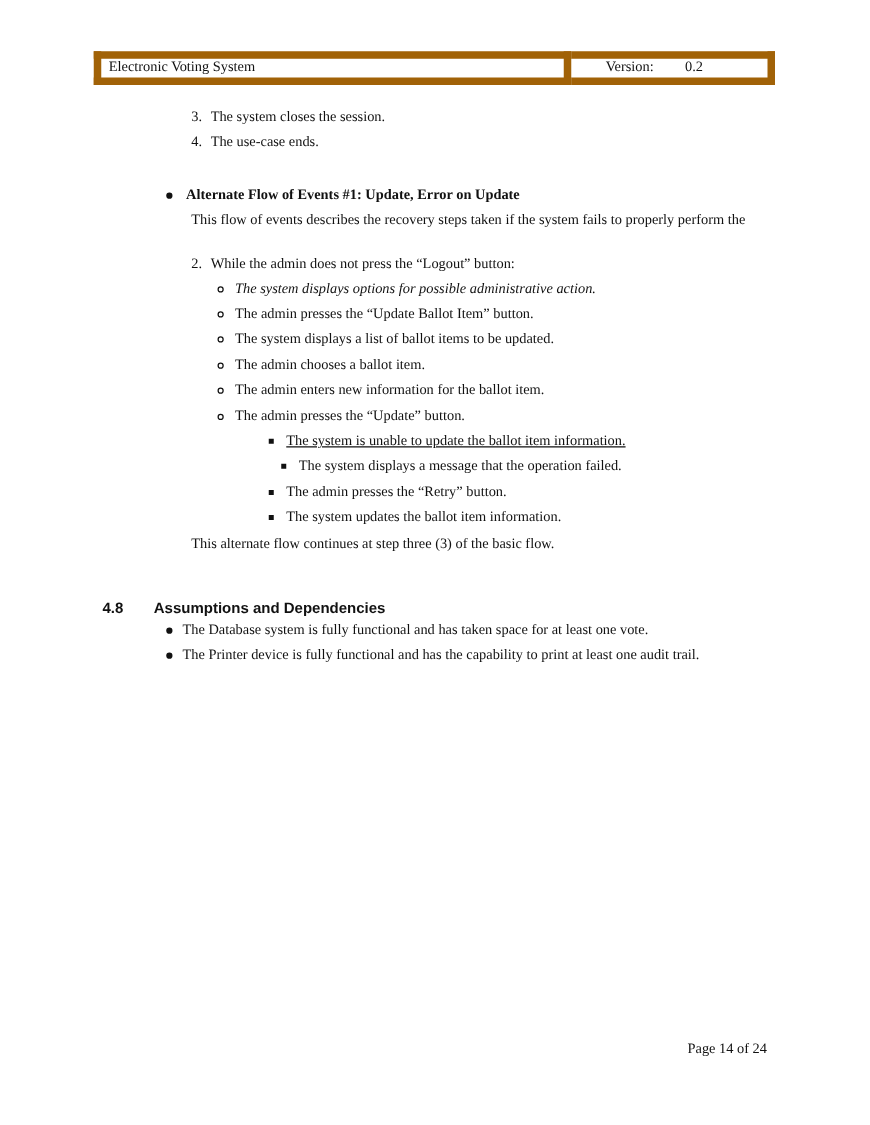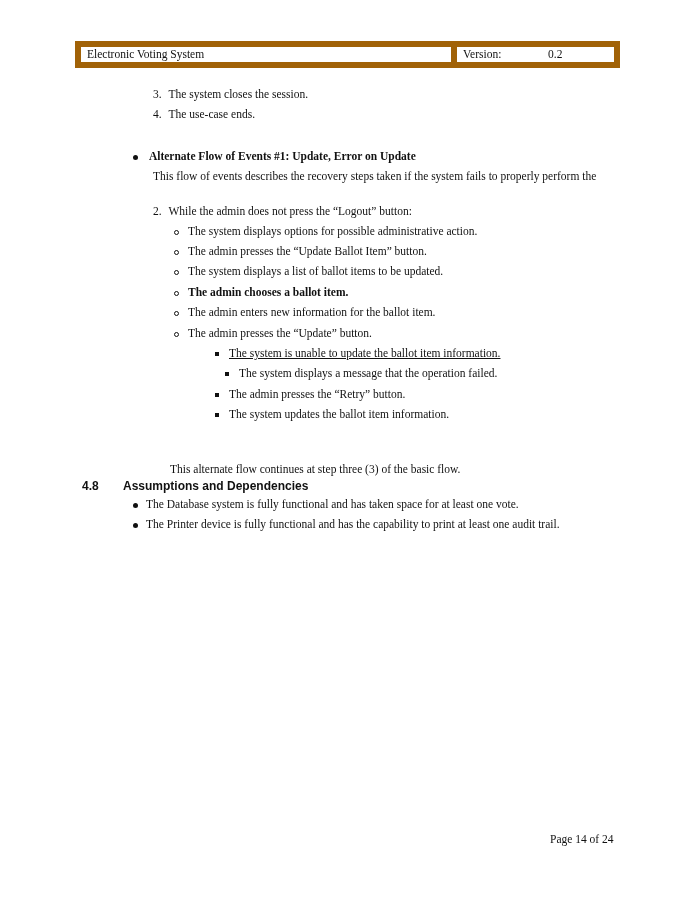--- a/index.html
+++ b/index.html
@@ -6,21 +6,21 @@
     body {
       width: 696px; height: 900px; position: relative; overflow: hidden;
       font-family: "Liberation Serif", serif; color: #111; font-size: 11.5px;
     }
     .hdr-table {
       position: absolute; left: 75px; top: 41px; width: 545px;
       border-collapse: collapse; font-size: 11.5px;
     }
     .hdr-table td { border: 6px solid #a16207; padding: 0 6px; height: 15px; line-height: 15px; }
     .hdr-table td.left { width: 358px; }
-    .hdr-table .lbl { display: inline-block; width: 60px; }
+    .hdr-table .lbl { display: inline-block; width: 60px; text-align: right; }
     .hdr-table .val { display: inline-block; }
     .abs { position: absolute; white-space: nowrap; }
     .txt { line-height: 15px; }
     .bold { font-weight: bold; }
     .sans { font-family: "Liberation Sans", sans-serif; }
     .disc { display: inline-block; width: 5px; height: 5px; border-radius: 50%; background: #111; vertical-align: middle; }
     .circ { display: inline-block; width: 5px; height: 5px; border-radius: 50%; border: 1px solid #111; box-sizing: border-box; vertical-align: middle; }
     .sq { display: inline-block; width: 4px; height: 4px; background: #111; vertical-align: middle; }
     .para { position: absolute; left: 153px; width: 450px; line-height: 15px; }
   </style>
@@ -52,33 +52,33 @@
 
 <div class="para" style="top:169px;">
   <div>This flow of events describes the recovery steps taken if the system fails to properly perform the</div>
 </div>
 
 <div class="abs txt" style="left:153px; top:204px;">
   <span>2.</span>
   <span style="margin-left:4px;">While the admin does not press the “Logout” button:</span>
 </div>
 
-<div class="abs txt" style="left:174px; top:224px;"><span class="circ"></span><span style="margin-left:9px;">The system displays options for possible administrative action.</span></div>
+<div class="abs txt" style="left:174px; top:224px;"><span class="circ"></span><span style="margin-left:9px;font-style:italic;">The system displays options for possible administrative action.</span></div>
 <div class="abs txt" style="left:174px; top:244px;"><span class="circ"></span><span style="margin-left:9px;">The admin presses the “Update Ballot Item” button.</span></div>
 <div class="abs txt" style="left:174px; top:264px;"><span class="circ"></span><span style="margin-left:9px;">The system displays a list of ballot items to be updated.</span></div>
-<div class="abs txt" style="left:174px; top:285px;"><span class="circ"></span><span style="margin-left:9px;font-weight:bold;">The admin chooses a ballot item.</span></div>
+<div class="abs txt" style="left:174px; top:285px;"><span class="circ"></span><span style="margin-left:9px;">The admin chooses a ballot item.</span></div>
 <div class="abs txt" style="left:174px; top:305px;"><span class="circ"></span><span style="margin-left:9px;">The admin enters new information for the ballot item.</span></div>
 <div class="abs txt" style="left:174px; top:326px;"><span class="circ"></span><span style="margin-left:9px;">The admin presses the “Update” button.</span></div>
 
 <div class="abs txt" style="left:215px; top:346px;"><span class="sq"></span><span style="margin-left:10px;text-decoration:underline;">The system is unable to update the ballot item information.</span></div>
 <div class="abs txt" style="left:225px; top:366px;"><span class="sq"></span><span style="margin-left:10px;">The system displays a message that the operation failed.</span></div>
 <div class="abs txt" style="left:215px; top:387px;"><span class="sq"></span><span style="margin-left:10px;">The admin presses the “Retry” button.</span></div>
 <div class="abs txt" style="left:215px; top:407px;"><span class="sq"></span><span style="margin-left:10px;">The system updates the ballot item information.</span></div>
 
-<div class="abs txt" style="left:170px; top:428px;margin-top:34px;">This alternate flow continues at step three (3) of the basic flow.</div>
+<div class="abs txt" style="left:153px; top:428px;">This alternate flow continues at step three (3) of the basic flow.</div>
 
 <div class="abs txt sans bold" style="left:82px; top:479px; font-size:12px;">
   <span>4.8</span>
   <span style="position:absolute; left:41px;">Assumptions and Dependencies</span>
 </div>
 
 <div class="abs txt" style="left:133px; top:497px;"><span class="disc"></span><span style="margin-left:8px;">The Database system is fully functional and has taken space for at least one vote.</span></div>
 <div class="abs txt" style="left:133px; top:517px;"><span class="disc"></span><span style="margin-left:8px;">The Printer device is fully functional and has the capability to print at least one audit trail.</span></div>
 
 <div class="abs txt" style="left:550px; top:832px;">Page 14 of 24</div>

